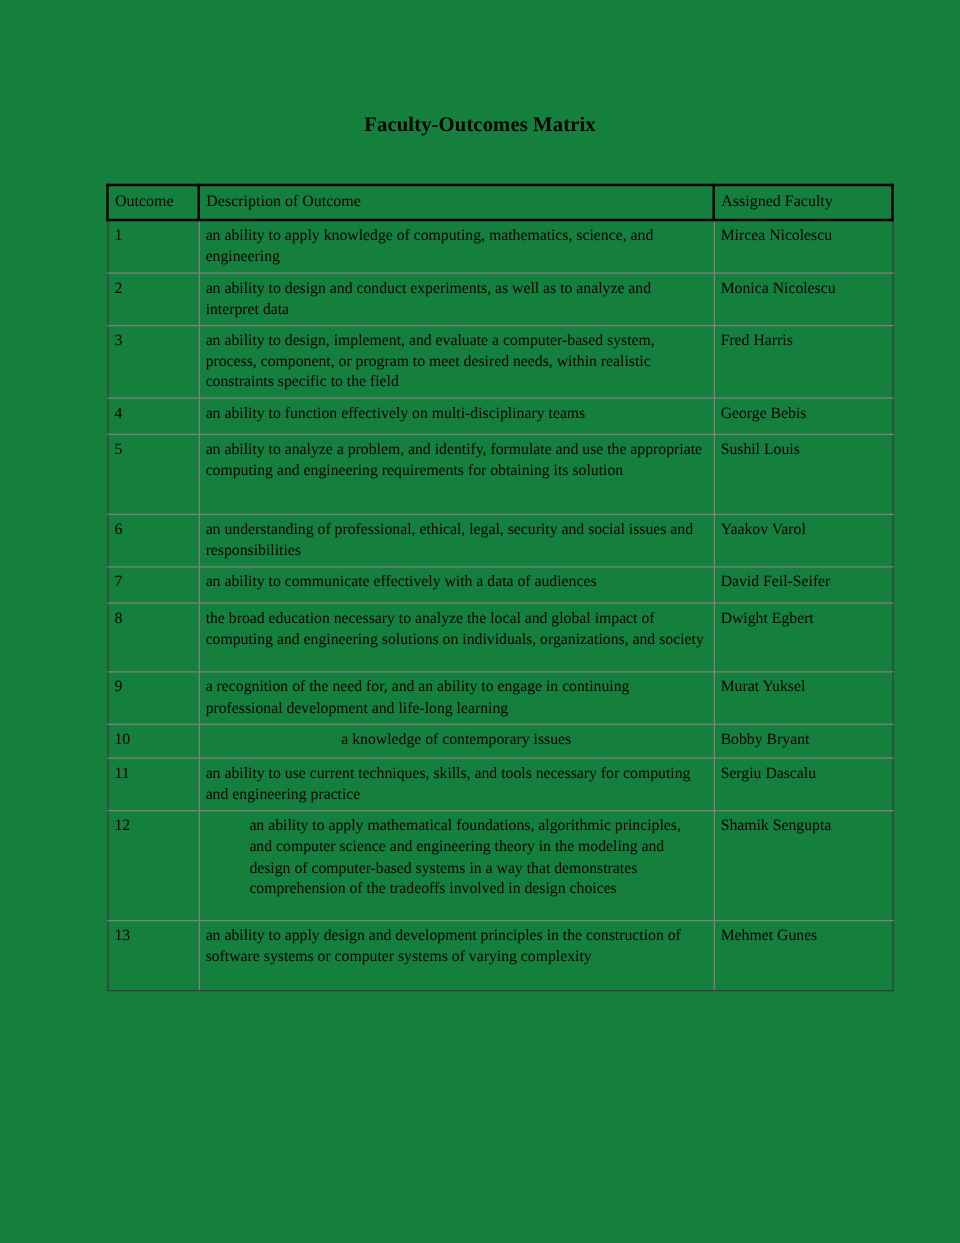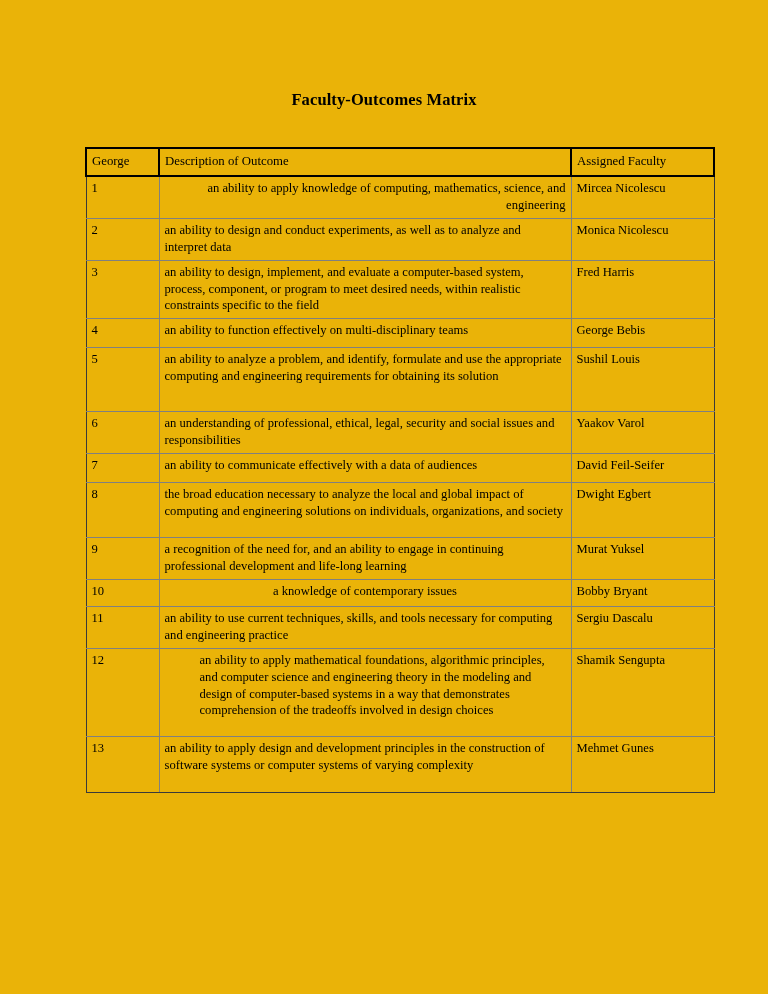--- a/index.html
+++ b/index.html
@@ -11,21 +11,21 @@
     width: 768px;
     height: 994px;
     font-family: "Liberation Serif", "DejaVu Serif", serif;
     color: #000000;
     -webkit-font-smoothing: antialiased;
   }
   .page {
     position: relative;
     width: 768px;
     height: 994px;
-    background: #eab308;
+    background: #15803d;
     box-sizing: border-box;
   }
   .doc-title {
     position: absolute;
     left: 0;
     top: 90px;
     width: 768px;
     text-align: center;
     font-size: 16.5px;
     font-weight: bold;
@@ -81,29 +81,29 @@
 
   <div class="matrix-wrap">
     <table class="matrix">
       <colgroup>
         <col class="c-outcome">
         <col class="c-desc">
         <col class="c-faculty">
       </colgroup>
       <thead>
         <tr>
-          <th>George</th>
+          <th>Outcome</th>
           <th>Description of Outcome</th>
           <th>Assigned Faculty</th>
         </tr>
       </thead>
       <tbody id="matrix-body">
           <tr>
             <td class="cell-outcome">1</td>
-            <td class="cell-description" style="height: 34px; text-align: right;">an ability to apply knowledge of computing, mathematics, science, and engineering</td>
+            <td class="cell-description" style="height: 34px;">an ability to apply knowledge of computing, mathematics, science, and engineering</td>
             <td class="cell-faculty">Mircea Nicolescu</td>
           </tr>
           <tr>
             <td class="cell-outcome">2</td>
             <td class="cell-description" style="height: 34px;">an ability to design and conduct experiments, as well as to analyze and interpret data</td>
             <td class="cell-faculty">Monica Nicolescu</td>
           </tr>
           <tr>
             <td class="cell-outcome">3</td>
             <td class="cell-description" style="height: 47px;">an ability to design, implement, and evaluate a computer-based system, process, component, or program to meet desired needs, within realistic constraints specific to the field</td>

